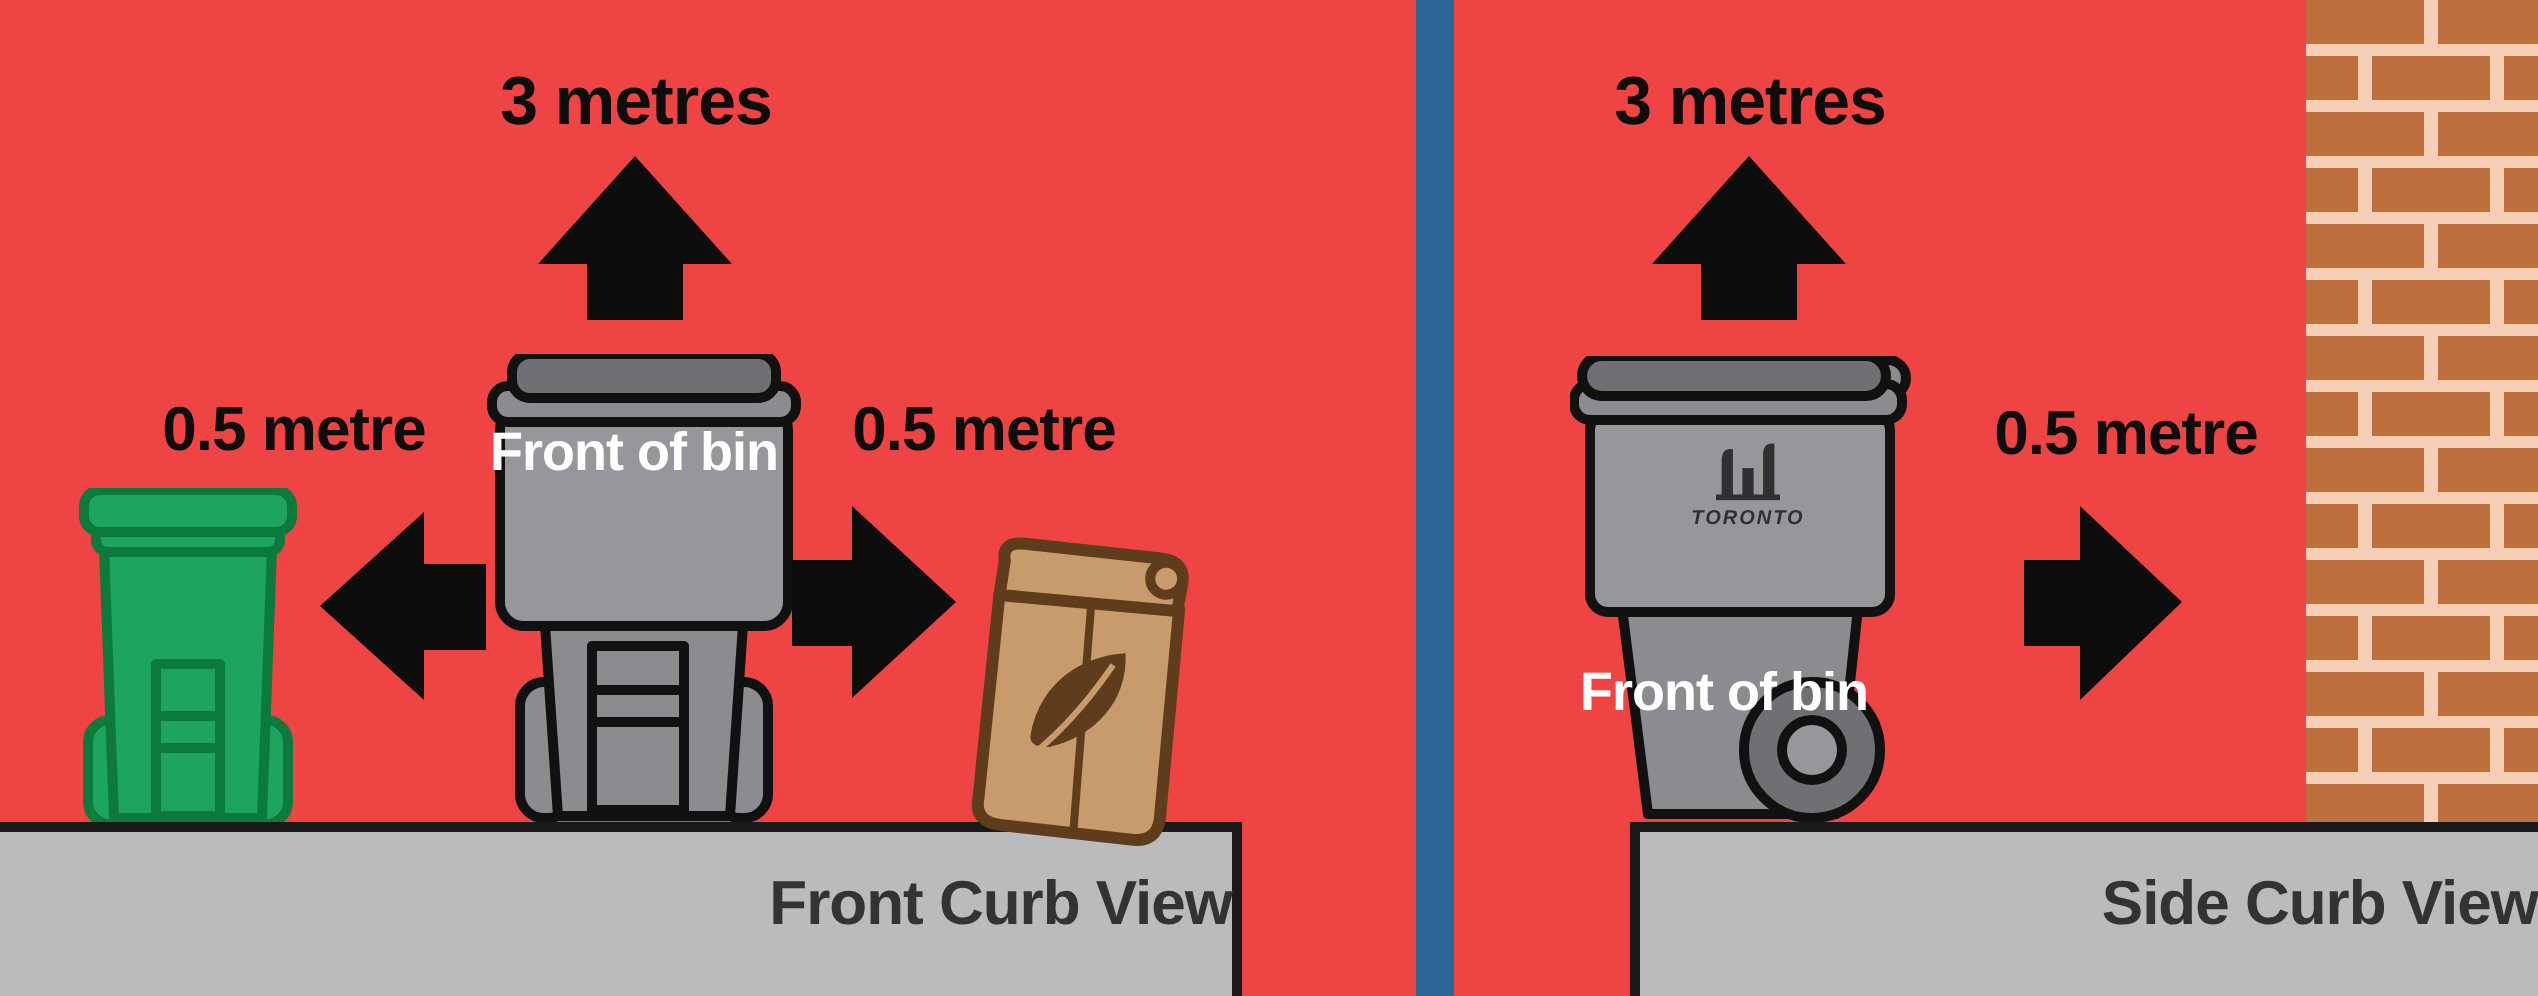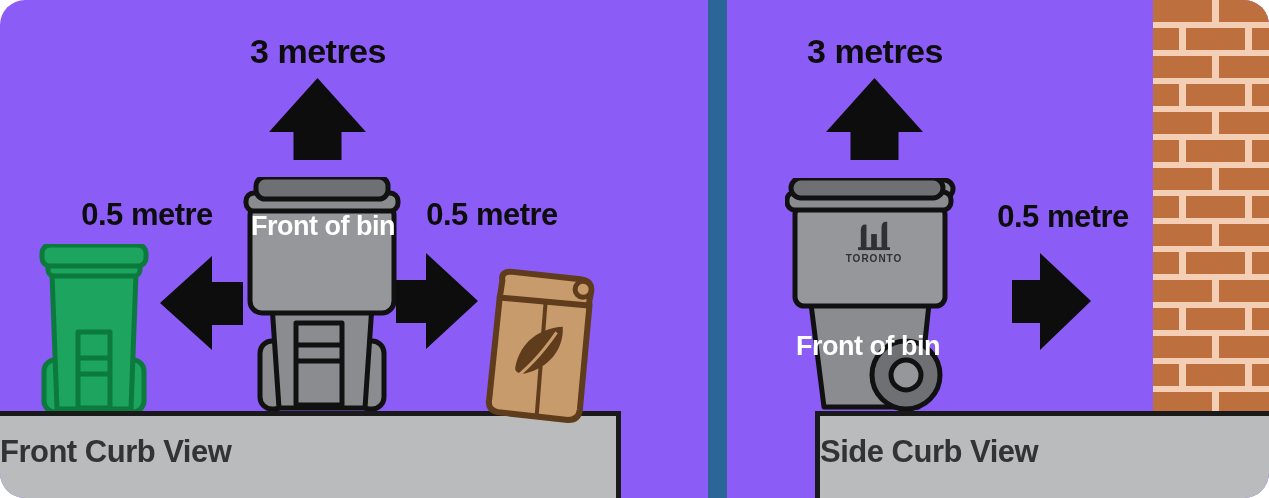--- a/index.html
+++ b/index.html
@@ -4,60 +4,59 @@
 <style>
   :root{
     --divider-blue:#2c6598; --green-bin:#1da45e; --green-bin-outline:#0b7a3c;
     --grey-bin:#8a8c8f; --grey-bin-light:#95979a; --grey-bin-dark:#6e7073;
     --curb-grey:#b9bbbd; --brick:#bd6f3e; --mortar:#f5cfb5;
     --bag-tan:#c89b6d; --bag-outline:#5f3c1c; --arrow-black:#0d0d0d;
     --ink:#0d0d0d; --curb-text:#333;
   }
   html,body{margin:0;padding:0;}
   #canvas{
-    position:relative;width:1269px;height:498px;background:#8b5cf6;overflow:hidden;
+    position:relative;width:1269px;height:498px;background:#ef4444;overflow:hidden;
     font-family:"Liberation Sans", sans-serif;
-    border-radius:25px;
   }
   .abs{position:absolute;}
   .label{
     position:absolute;font-weight:bold;color:var(--ink);
     font-size:31px;text-align:center;white-space:nowrap;letter-spacing:-0.5px;
   }
   .big-label{font-size:34px;}
   .bin-label{
     position:absolute;font-weight:bold;color:#fff;font-size:27px;
-    text-align:center;line-height:1.08;letter-spacing:-0.5px;
+    line-height:1.08;letter-spacing:-0.5px;
   }
   .curb{
     position:absolute;top:411px;height:87px;background:var(--curb-grey);
     border-top:5px solid #1a1a1a;box-sizing:border-box;
   }
   .curb-left{left:0;width:621px;border-right:5px solid #1a1a1a;}
   .curb-right{left:815px;width:454px;border-left:5px solid #1a1a1a;}
   .curb-title{
-    position:absolute;left:0;right:0;top:18px;text-align:left;
+    position:absolute;left:0;right:0;top:18px;text-align:right;
     font-weight:bold;font-size:31px;color:var(--curb-text);letter-spacing:-0.5px;
   }
   .divider{
     position:absolute;left:708px;top:0;width:19px;height:498px;
     background:var(--divider-blue);
   }
   .arrow{fill:var(--arrow-black);}
   .gb{fill:var(--green-bin);stroke:var(--green-bin-outline);stroke-width:5;stroke-linejoin:round;}
   .gbl{fill:none;stroke:var(--green-bin-outline);stroke-width:5;stroke-linejoin:round;}
   .gr{fill:var(--grey-bin);stroke:#111;stroke-width:5;stroke-linejoin:round;}
   .gru{fill:var(--grey-bin-light);stroke:#111;stroke-width:5;stroke-linejoin:round;}
   .grl{fill:var(--grey-bin-dark);stroke:#111;stroke-width:5;stroke-linejoin:round;}
   .grln{fill:none;stroke:#111;stroke-width:5;stroke-linejoin:round;}
   .bagf{fill:var(--bag-tan);stroke:var(--bag-outline);stroke-width:6;stroke-linejoin:round;}
   .brick-cell{fill:var(--brick);}
   .mortar-bg{fill:var(--mortar);}
   .logo{position:absolute;left:833px;top:219px;width:82px;text-align:center;color:#2e3032;}
-  .logo-text{font-size:10px;font-weight:bold;letter-spacing:1px;margin-top:-2px;}
+  .logo-text{font-size:10px;font-weight:bold;letter-spacing:1px;margin-top:-2px;font-style:italic;}
 </style>
 </head>
 <body>
 
 <div id="canvas">
 
   <div>
 
     <div class="label big-label" style="left:218px;top:32px;width:200px;">3 metres</div>
 

